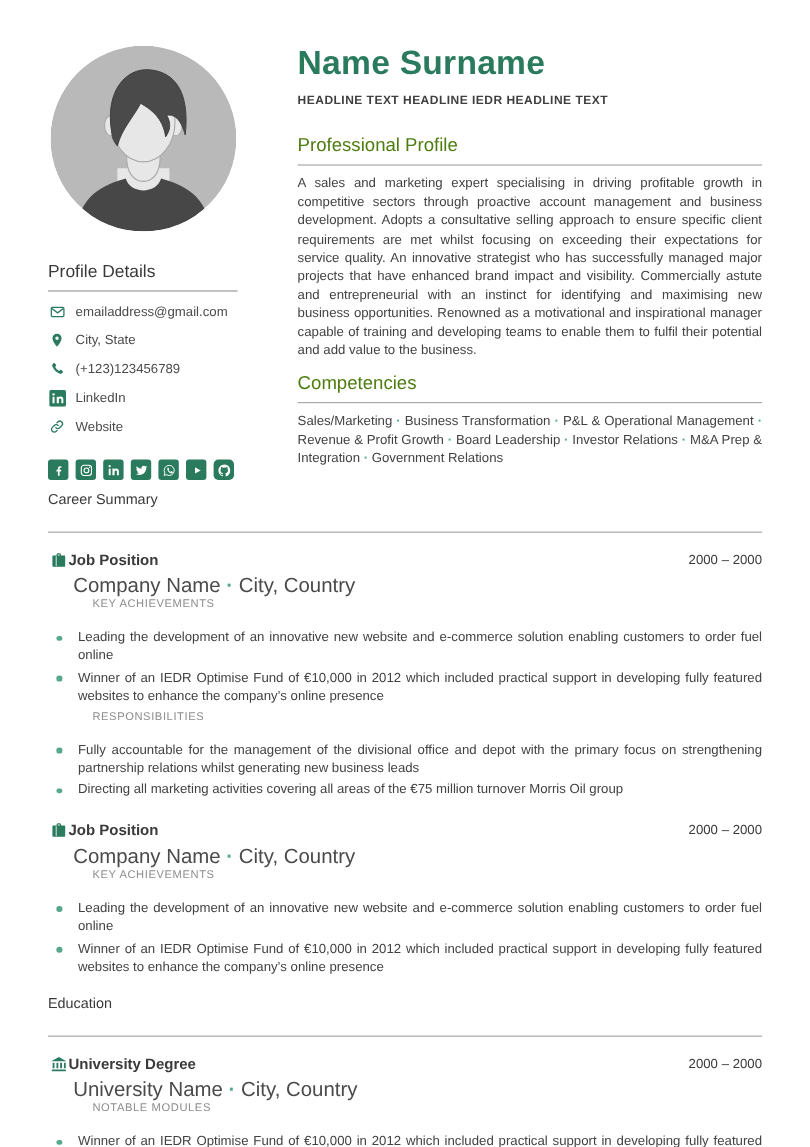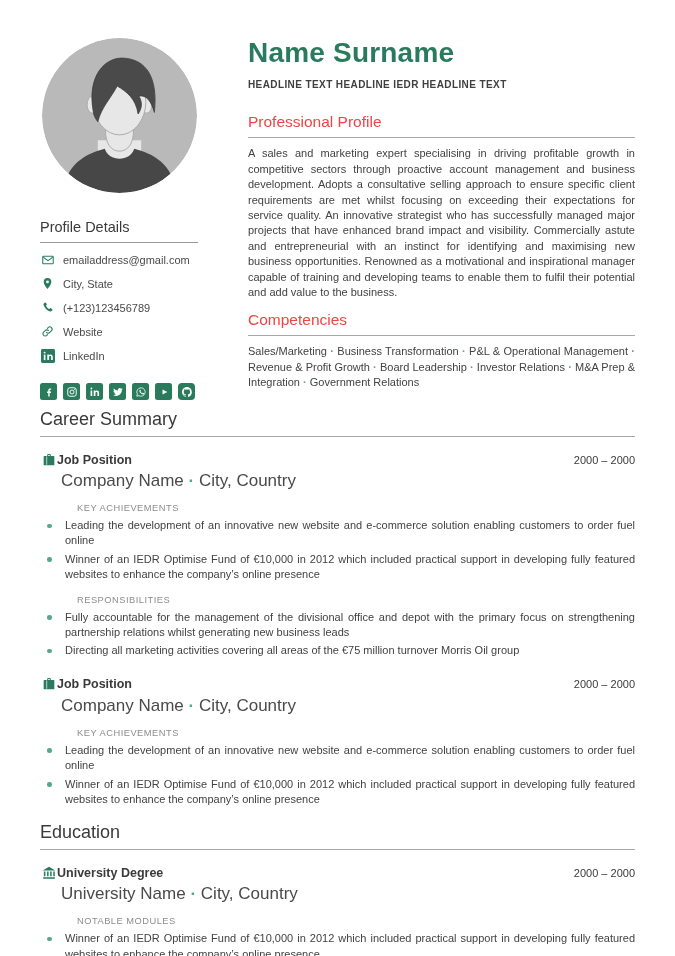--- a/index.html
+++ b/index.html
@@ -28,37 +28,37 @@
   .contact-row .ctext{margin-left:8px;font-size:11px;color:#4A4A4A;}
 
   .social-row{margin-top:20px;display:flex;gap:6px;}
   .social{width:17px;height:17px;background:var(--accent);border-radius:2.5px;display:inline-flex;align-items:center;justify-content:center;color:#fff;}
   .social.gh{border-radius:4px;}
   .social svg{display:block;}
 
   .name{font-size:28px;line-height:1.05;font-weight:700;color:var(--accent);letter-spacing:.2px;}
   .headline{margin-top:12px;font-size:10px;font-weight:700;color:#3F3F3F;letter-spacing:.4px;}
 
-  h2.rtitle{margin-top:23px;font-size:15.5px;font-weight:400;color:#ef4444;padding-bottom:6px;border-bottom:1px solid var(--rule);}
+  h2.rtitle{margin-top:23px;font-size:15.5px;font-weight:400;color:#4d7c0f;padding-bottom:6px;border-bottom:1px solid var(--rule);}
   .para{margin-top:8px;font-size:11px;line-height:15.4px;text-align:justify;color:#424242;}
   .sep{color:var(--bullet);font-weight:700;}
 
   
-  h2.stitle{margin-top:9px;font-size:18px;font-weight:400;color:#3A3A3A;padding-bottom:6px;border-bottom:1px solid var(--rule);}
+  h2.stitle{margin-top:9px;font-size:12px;font-weight:400;color:#3A3A3A;padding-bottom:20px;border-bottom:1px solid var(--rule);}
   .section{margin-top:0;}
 
   .entry{margin-top:14px;}
   .entry-head{display:flex;align-items:center;}
   .entry-icon{width:17px;height:17px;flex:0 0 17px;color:var(--accent);display:inline-flex;align-items:center;justify-content:center;}
   .entry-title{margin-left:0;font-size:12.5px;font-weight:700;color:#3A3A3A;}
   .entry-dates{margin-left:auto;font-size:11px;color:#3A3A3A;}
   .entry-sub{margin-left:21px;margin-top:3px;font-size:17px;color:#4A4A4A;}
 
-  .glabel{margin-top:12px;font-size:9.3px;color:var(--muted);letter-spacing:.5px;padding-left:37px;}
-  ul.bullets{list-style:none;margin-top:5px;}
+  .glabel{font-size:9.3px;color:var(--muted);letter-spacing:.5px;padding-left:37px;}
+  ul.bullets{list-style:none;margin-top:16px;}
   ul.bullets li{position:relative;padding-left:25px;font-size:11px;line-height:15.4px;text-align:justify;color:#424242;margin-bottom:3px;}
   ul.bullets li::before{content:"";position:absolute;left:7px;top:5.5px;width:4.5px;height:4.5px;border-radius:50%;background:var(--bullet);}
 </style>
 </head>
 <body>
 
 <div class="page">
 
   <div class="top">
 
@@ -111,40 +111,40 @@
           <span class="cicon">
             <svg viewBox="0 0 24 24" width="13" height="13">
                 <path fill="currentColor" d="M6.6 3.2c.5-.5 1.3-.5 1.8 0l2.1 2.1c.5.5.5 1.3 0 1.8l-1 1c-.3.3-.3.8-.1 1.2a12 12 0 0 0 5.3 5.3c.4.2.9.1 1.2-.1l1-1c.5-.5 1.3-.5 1.8 0l2.1 2.1c.5.5.5 1.3 0 1.8l-1.2 1.2c-.8.8-2 1.1-3.1.7C10.9 17.4 6.6 13 4.7 7.5c-.4-1.1-.1-2.3.7-3.1z"></path>
               </svg>
           </span>
           <span class="ctext">(+123)123456789</span>
         </div>
 
         <div class="contact-row">
           <span class="cicon">
-            <svg viewBox="0 0 24 24" width="13" height="13" fill="none" stroke="currentColor" stroke-width="2" stroke-linecap="round">
-                <path d="M10.2 13.8a4.2 4.2 0 0 0 6 0l3-3a4.2 4.2 0 1 0-6-6l-1.3 1.3"></path>
-                <path d="M13.8 10.2a4.2 4.2 0 0 0-6 0l-3 3a4.2 4.2 0 1 0 6 6l1.3-1.3"></path>
-              </svg>
-          </span>
-          <span class="ctext">Website</span>
-        </div>
-
-        <div class="contact-row">
-          <span class="cicon">
             <svg viewBox="0 0 24 24" width="14" height="14">
                 <rect width="24" height="24" rx="2.5" fill="currentColor"></rect>
                 <rect x="4.8" y="9.6" width="2.8" height="9.4" fill="#fff"></rect>
                 <circle cx="6.2" cy="6.2" r="1.7" fill="#fff"></circle>
                 <path d="M10.8 9.6h2.7v1.3c.5-.9 1.7-1.5 3-1.5 2.3 0 3.7 1.5 3.7 4.1V19h-2.8v-4.9c0-1.3-.6-2.1-1.7-2.1-1.1 0-1.9.8-1.9 2.1V19h-3z" fill="#fff"></path>
               </svg>
           </span>
           <span class="ctext">LinkedIn</span>
         </div>
 
+        <div class="contact-row">
+          <span class="cicon">
+            <svg viewBox="0 0 24 24" width="13" height="13" fill="none" stroke="currentColor" stroke-width="2" stroke-linecap="round">
+                <path d="M10.2 13.8a4.2 4.2 0 0 0 6 0l3-3a4.2 4.2 0 1 0-6-6l-1.3 1.3"></path>
+                <path d="M13.8 10.2a4.2 4.2 0 0 0-6 0l-3 3a4.2 4.2 0 1 0 6 6l1.3-1.3"></path>
+              </svg>
+          </span>
+          <span class="ctext">Website</span>
+        </div>
+
       </div>
 
       <div class="social-row">
         <span class="social">
           <svg viewBox="0 0 24 24" width="12" height="12">
               <path fill="#fff" d="M13.4 21v-7.1h2.4l.4-2.9h-2.8V9.1c0-.8.3-1.4 1.5-1.4h1.4V5.1c-.3 0-1.2-.1-2.2-.1-2.2 0-3.6 1.3-3.6 3.7V11H8.1v2.9h2.4V21z"></path>
             </svg>
         </span>
         <span class="social">
           <svg viewBox="0 0 24 24" width="12" height="12" fill="none" stroke="#fff" stroke-width="1.9">

